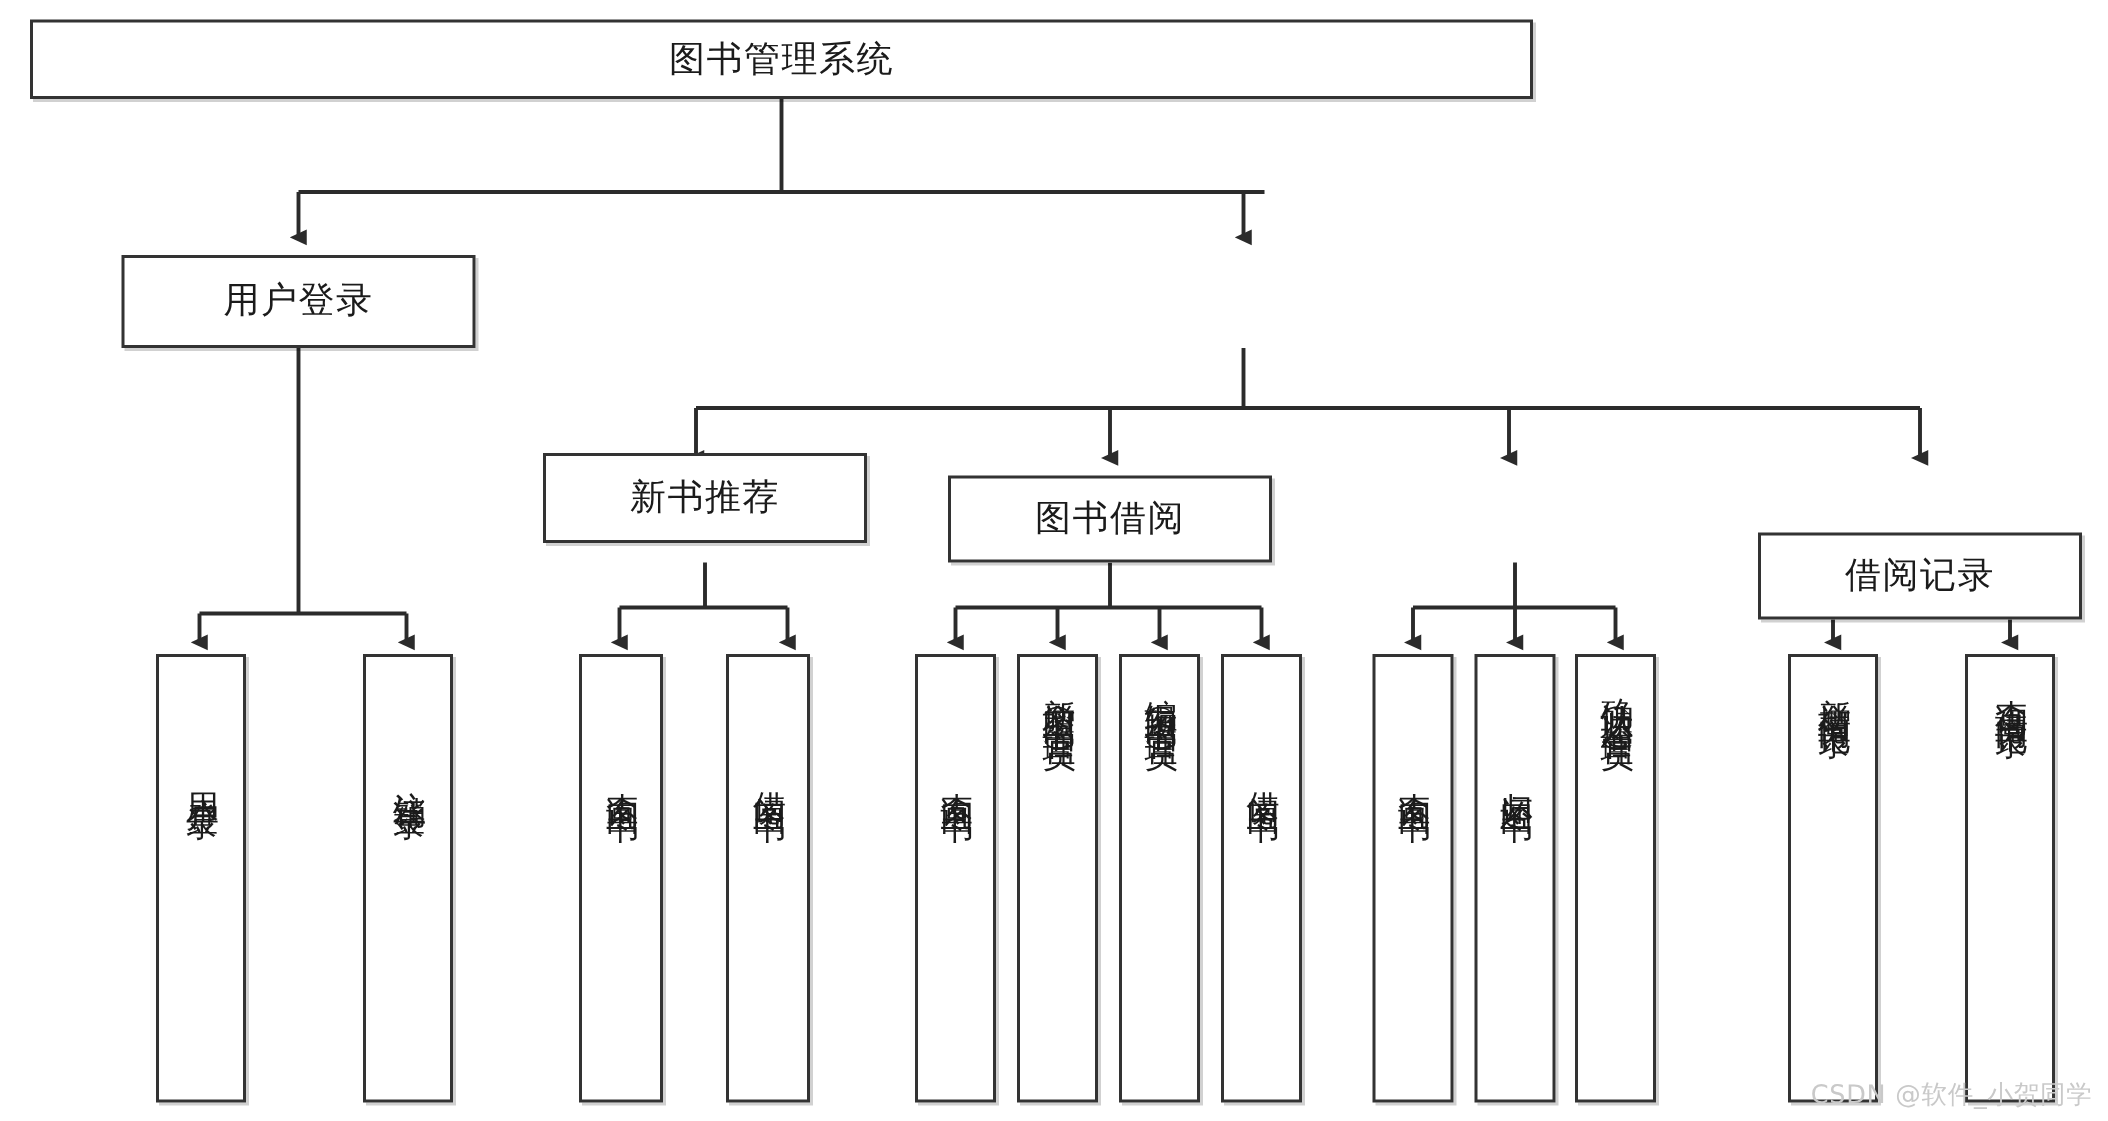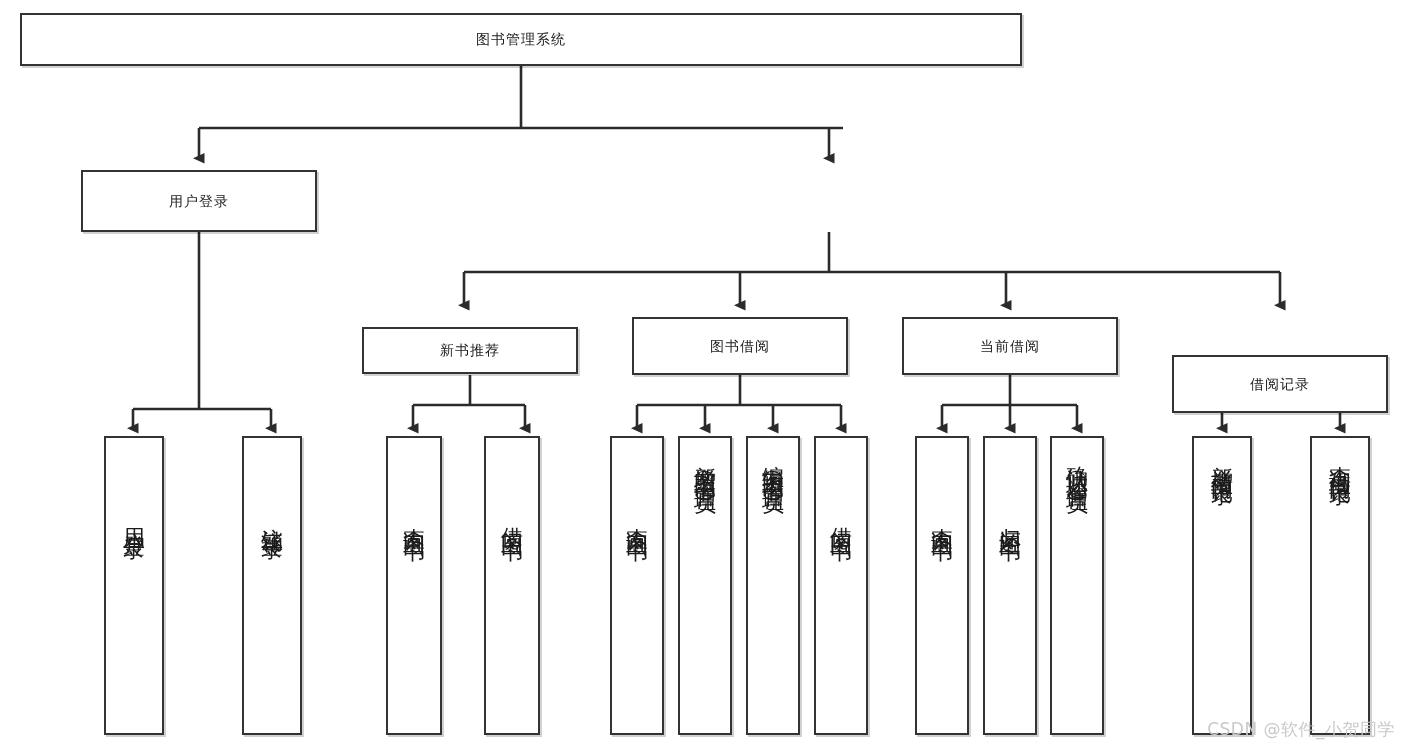--- a/index.html
+++ b/index.html
@@ -13,21 +13,21 @@
   .node{
     position:absolute;
     background:#ffffff;
     border:2.5px solid #333333;
     box-sizing:border-box;
     display:flex;align-items:center;justify-content:center;
     box-shadow:2px 2px 0 rgba(0,0,0,0.18);
   }
   .node .lbl{
     color:#1b1b1b;
-    font-size:14px;
+    font-size:24px;
     letter-spacing:1px;
     white-space:nowrap;
     line-height:1.15;
   }
   .node.leaf{
     align-items:flex-start;
     justify-content:center;
     padding-top:0;
   }
   .node.leaf .lbl{
@@ -107,28 +107,25 @@
   </svg>
 
   <div class="node" style="left:20px;top:13px;width:1002px;height:53px;">
     <span class="lbl">图书管理系统</span>
   </div>
 
   <div class="node" style="left:81px;top:170px;width:236px;height:62px;">
     <span class="lbl">用户登录</span>
   </div>
 
-  <div class="node" style="left:362px;top:327px;width:216px;height:47px;">
+  <div class="node" style="left:362px;top:302px;width:216px;height:60px;">
     <span class="lbl">新书推荐</span>
   </div>
   <div class="node" style="left:632px;top:317px;width:216px;height:58px;">
     <span class="lbl">图书借阅</span>
-  </div>
-  <div class="node" style="left:902px;top:317px;width:216px;height:58px;">
-    <span class="lbl">当前借阅</span>
   </div>
   <div class="node" style="left:1172px;top:317px;width:216px;height:58px;margin-top:38px;">
     <span class="lbl">借阅记录</span>
   </div>
 
   <div class="node leaf mid" style="left:104px;top:436px;width:60px;height:299px;">
     <span class="lbl">用户登录</span>
   </div>
   <div class="node leaf mid" style="left:242px;top:436px;width:60px;height:299px;">
     <span class="lbl">注销登录</span>

